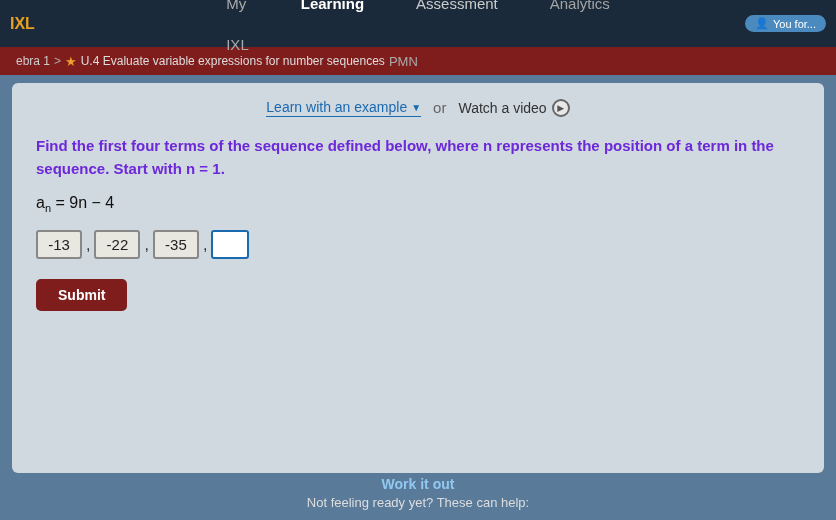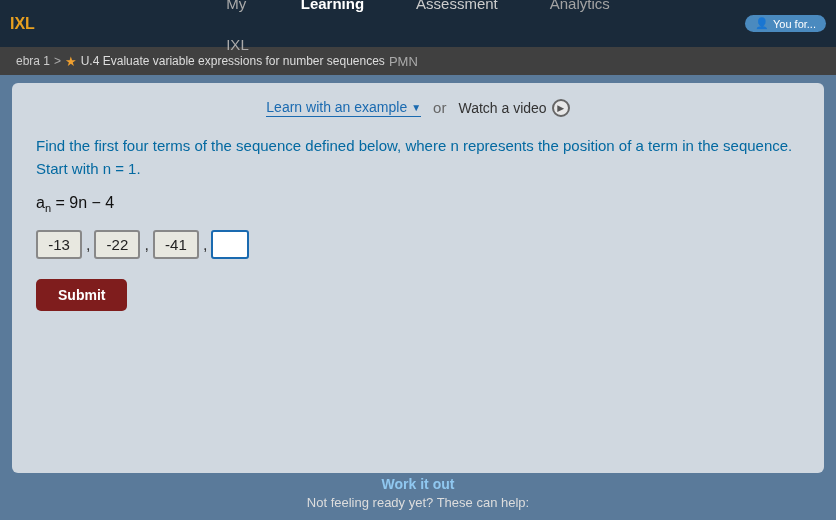--- a/index.html
+++ b/index.html
@@ -46,21 +46,21 @@
     .nav-link.active {
       color: #ffffff;
       font-weight: 700;
     }
     .nav-link.muted {
       color: #a3a3a3;
     }
 
     
     .breadcrumb-bar {
-      background: #404040;
+      background: #7f1d1d;
       height: 28px;
       display: flex;
       align-items: center;
       padding: 0 16px;
       font-size: 12px;
       color: #ccc;
       gap: 4px;
     }
     .breadcrumb-bar .sep {
       color: #aaa;
@@ -142,23 +142,24 @@
       display: flex;
       align-items: center;
       justify-content: center;
       font-size: 9px;
       color: #555;
     }
 
     
     .problem-text {
       font-size: 15px;
-      color: #0369a1;
+      color: #6d28d9;
       line-height: 1.5;
       margin-bottom: 14px;
+      font-weight: bold;
     }
 
     
     .formula {
       font-size: 16px;
       color: #111;
       margin-bottom: 16px;
     }
     .formula sub {
       font-size: 11px;
@@ -270,21 +271,21 @@
   <div class="formula">
     <span>a<sub>n</sub> = 9n − 4</span>
   </div>
 
   
   <div class="answer-row">
     <span class="answer-box">-13</span>
     <span class="comma-sep">,</span>
     <span class="answer-box">-22</span>
     <span class="comma-sep">,</span>
-    <span class="answer-box">-41</span>
+    <span class="answer-box">-35</span>
     <span class="comma-sep">,</span>
     <input class="answer-box active-input" type="text" value="" style="border: 2px solid rgb(26, 106, 176); outline: none; width: 38px; text-align: center; font-size: 15px; padding: 4px;">
   </div>
 
   
   <button class="submit-btn">Submit</button>
 
 </div>
 
 <div class="bottom-help">

